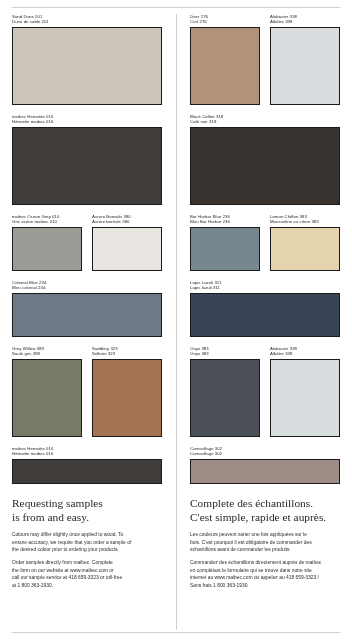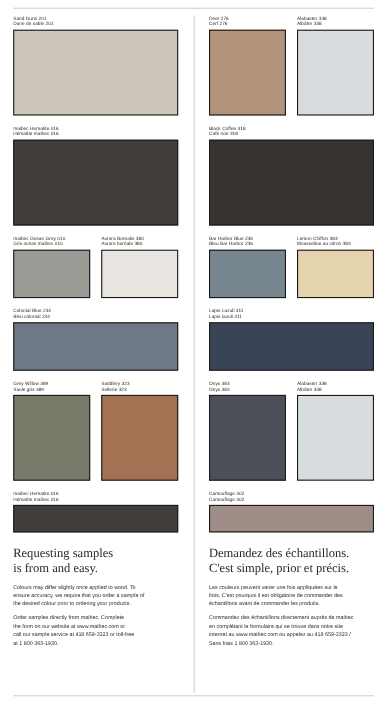--- a/index.html
+++ b/index.html
@@ -380,22 +380,22 @@
             </div>
             <div class="swatch-row">
               <div class="cell full">
                 <div class="chip h-short" style="background: rgb(158, 141, 135);"></div>
               </div>
             </div>
           </div>
         </div>
       <div class="cta">
         <div class="cta-head">
-          <span class="l1">Demandez des échantillons.</span>
-          <span class="l2">C'est simple, prior et précis.</span>
+          <span class="l1">Complete des échantillons.</span>
+          <span class="l2">C'est simple, rapide et auprès.</span>
         </div>
         <div class="cta-body" id="r-p1">
             <span class="ln">Les couleurs peuvent varier une fois appliquées sur le</span>
             <span class="ln">bois. C'est pourquoi il est obligatoire de commander des</span>
             <span class="ln">échantillons avant de commander les produits.</span>
           </div>
         <div class="cta-body" id="r-p2">
             <span class="ln">Commandez des échantillons directement auprès de maibec</span>
             <span class="ln">en complétant le formulaire qui se trouve dans notre site</span>
             <span class="ln">internet au www.maibec.com ou appelez au 418 659-3323 /</span>

